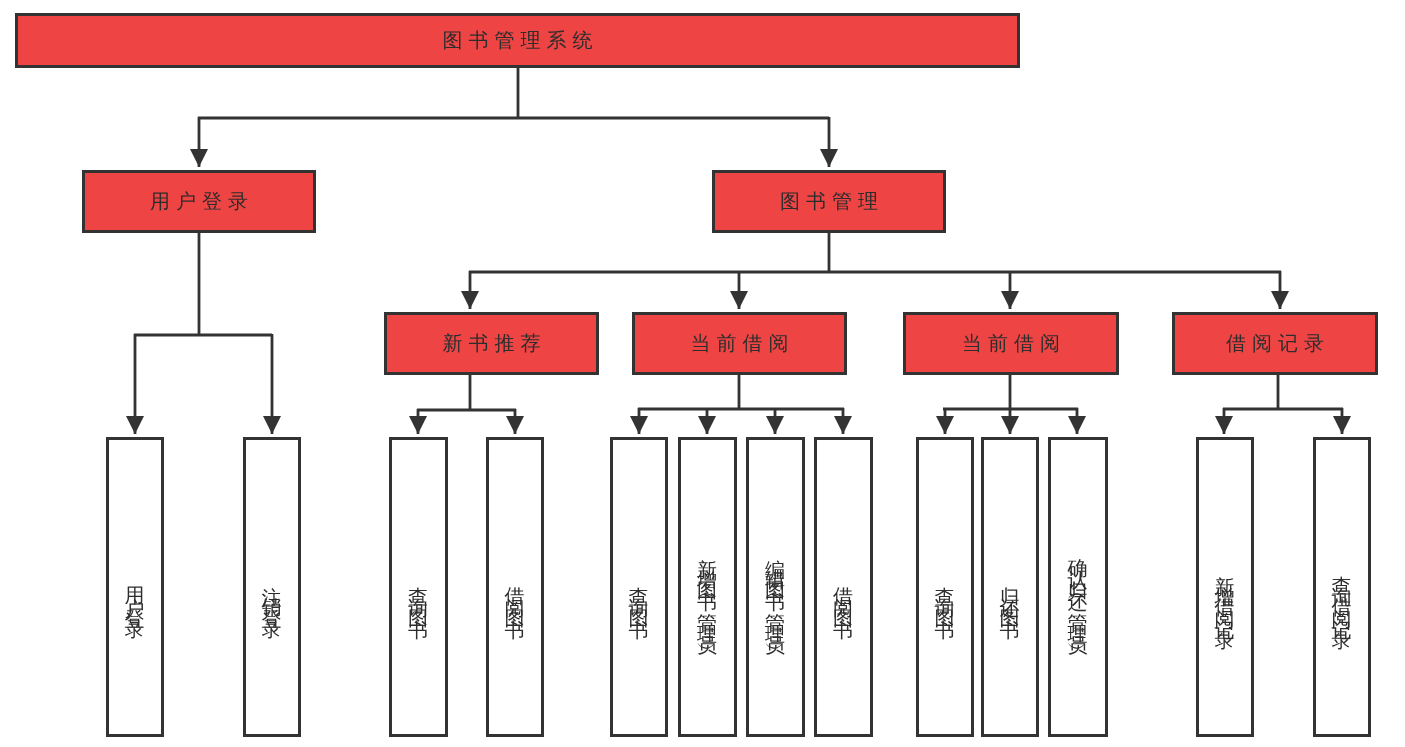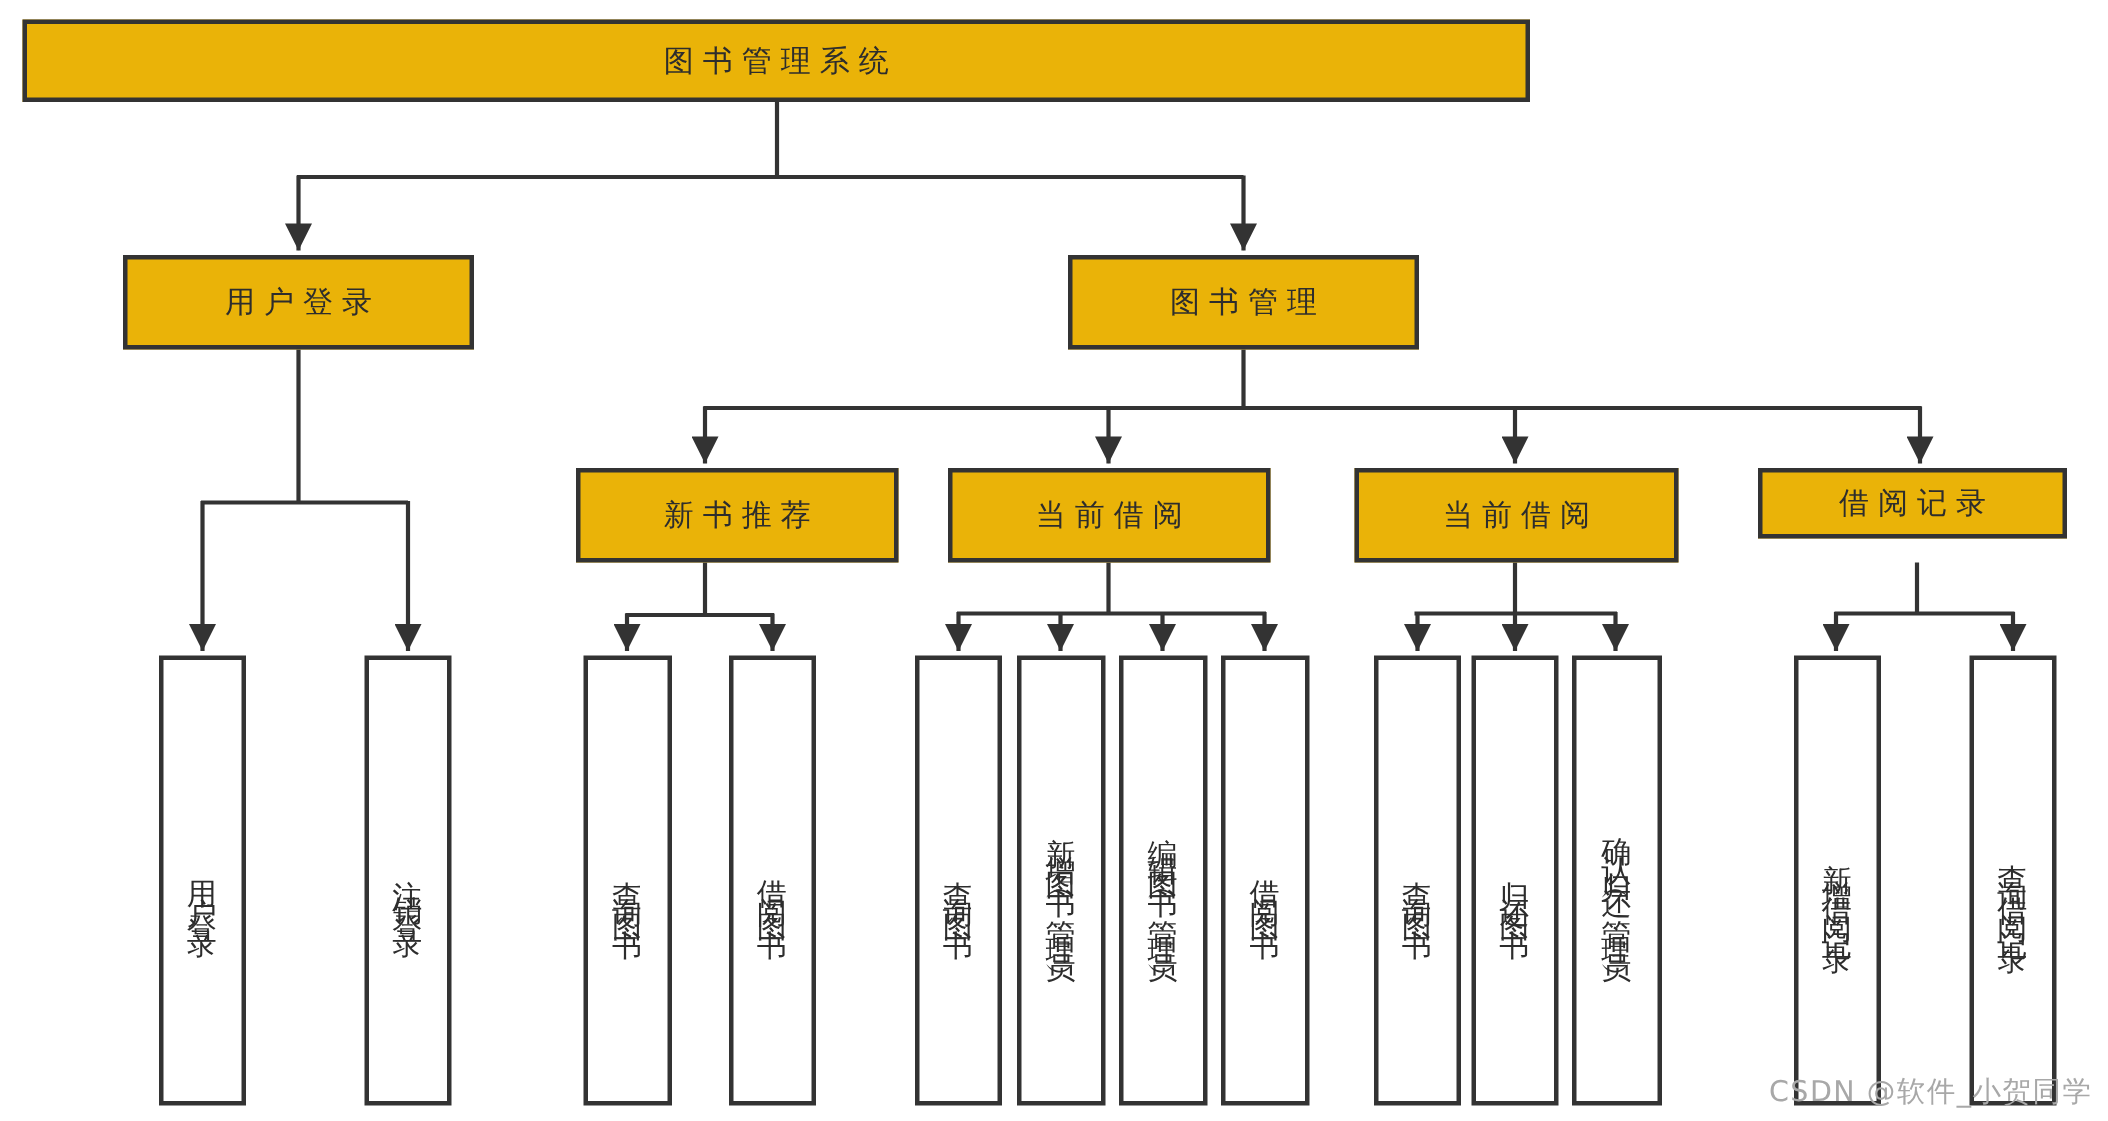--- a/index.html
+++ b/index.html
@@ -18,21 +18,21 @@
   .wires{
     position:absolute;
     left:0;top:0;
     width:1405px;height:747px;
     pointer-events:none;
   }
   .hbox{
     position:absolute;
     box-sizing:border-box;
     border:3px solid var(--line);
-    background:#eab308;
+    background:#ef4444;
     display:flex;
     align-items:center;
     justify-content:center;
     color:var(--text);
     font-size:20px;
     z-index:2;
   }
   .hbox .lbl{
     letter-spacing:6px;
     padding-left:6px; 
@@ -138,21 +138,21 @@
 
   <div class="hbox" style="left:384px;top:312px;width:215px;height:63px;">
     <span class="lbl">新书推荐</span>
   </div>
   <div class="hbox" style="left:632px;top:312px;width:215px;height:63px;">
     <span class="lbl">当前借阅</span>
   </div>
   <div class="hbox" style="left:903px;top:312px;width:216px;height:63px;text-align:center;">
     <span class="lbl">当前借阅</span>
   </div>
-  <div class="hbox" style="left:1172px;top:312px;width:206px;height:47px;align-items:center;">
+  <div class="hbox" style="left:1172px;top:312px;width:206px;height:63px;align-items:center;">
     <span class="lbl">借阅记录</span>
   </div>
 
   <div class="vbox" style="left:106px;width:58px;">
     <span class="vlbl">用户登录</span>
   </div>
   <div class="vbox" style="left:243px;width:58px;">
     <span class="vlbl">注销登录</span>
   </div>
 
@@ -186,15 +186,14 @@
     <span class="vlbl">确认归还（管理员）</span>
   </div>
 
   <div class="vbox" style="left:1196px;width:58px;">
     <span class="vlbl">新增借阅记录</span>
   </div>
   <div class="vbox" style="left:1313px;width:58px;">
     <span class="vlbl">查询借阅记录</span>
   </div>
 
-  <div class="watermark">CSDN @软件_小贺同学</div>
 
 </div>
 
 </body></html>

